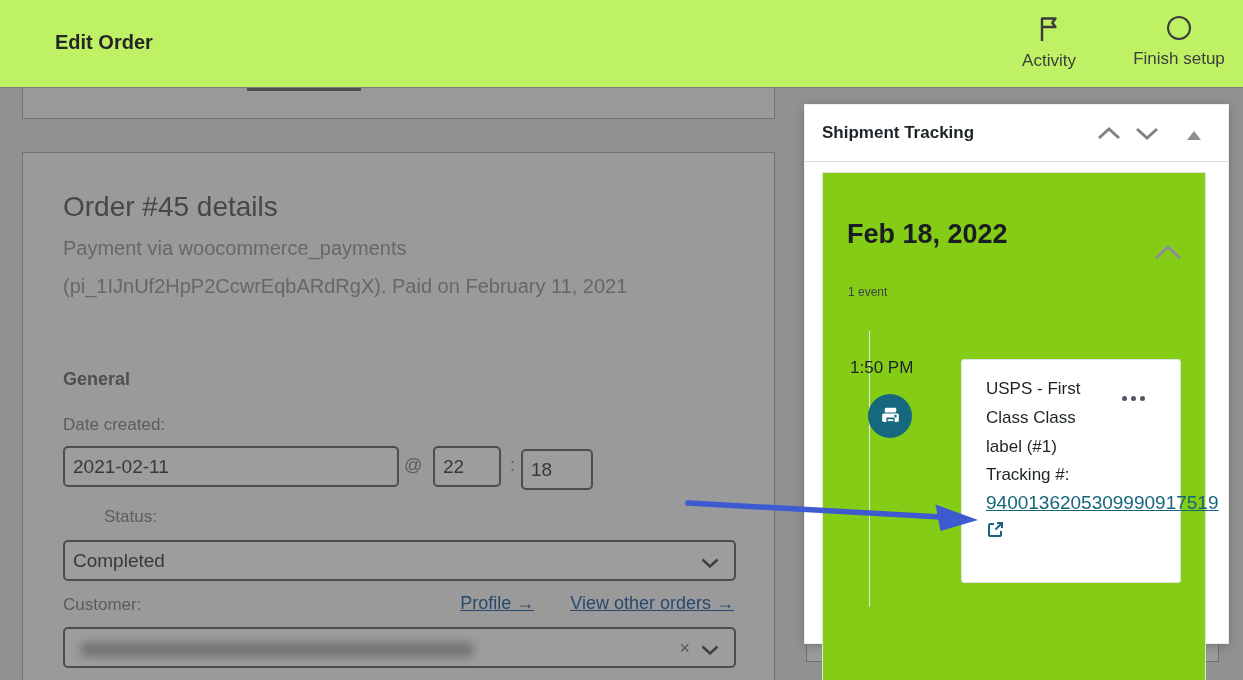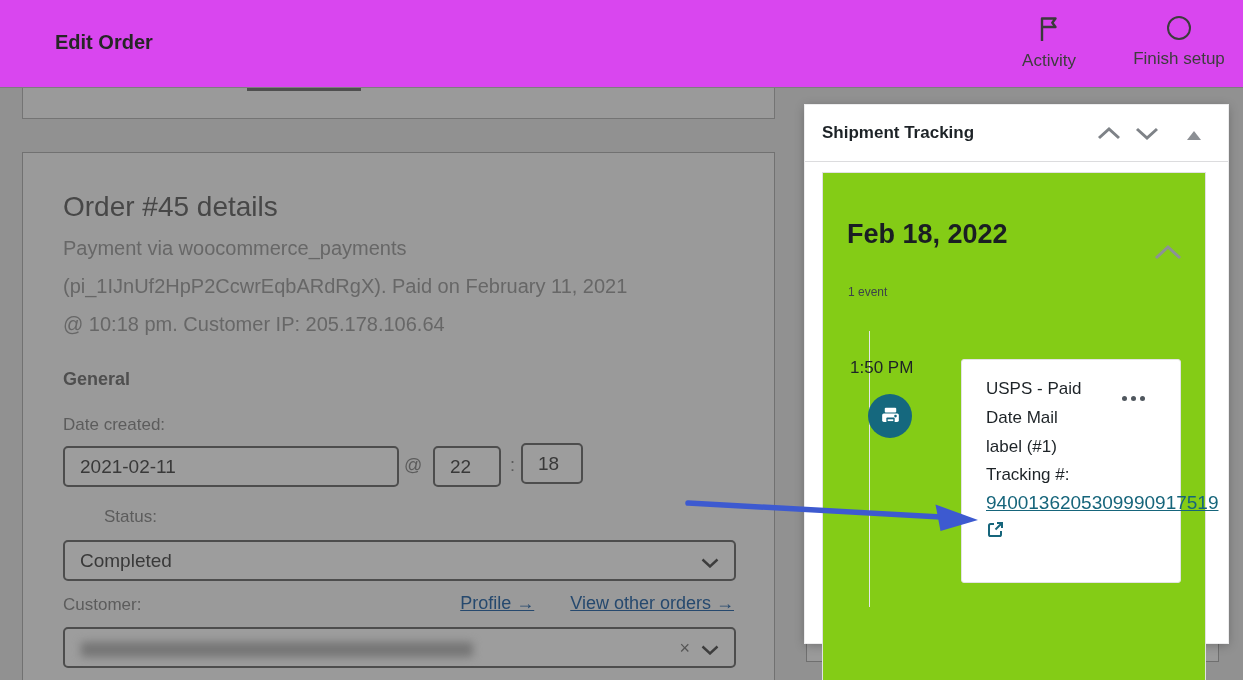--- a/index.html
+++ b/index.html
@@ -6,42 +6,42 @@
   html,body { width:1243px; height:680px; }
   body {
     position:relative; overflow:hidden;
     background:#919191;
     font-family:"Liberation Sans", sans-serif;
     -webkit-font-smoothing:antialiased;
   }
 
   
   .topbar { position:absolute; left:0; top:0; width:1243px; height:88px;
-    background:#d946ef; border-bottom:1px solid #7d7d7d; z-index:2; }
+    background:#bef264; border-bottom:1px solid #7d7d7d; z-index:2; }
   .topbar-title { position:absolute; left:55px; top:31px; font-size:20px; font-weight:bold; color:#262626; }
   .tb-action { position:absolute; top:16px; text-align:center; cursor:pointer; }
   .tb-action .lbl { display:block; margin-top:5px; font-size:17px; color:#3d3d3d; }
   .tb-activity { left:1010px; width:78px; }
   .tb-finish { left:1118px; width:122px; }
   .ring { display:inline-block; width:24px; height:24px; border:2.5px solid #3c3c3c; border-radius:50%; }
 
   
   .panel-top { position:absolute; left:22px; top:88px; width:753px; height:31px;
     background:#9a9a9a; border:1px solid #747474; border-top:none; z-index:1; }
   .panel-top .cut-el { position:absolute; left:224px; top:0; width:114px; height:3px; background:#4f4f4f; }
 
   .order-panel { position:absolute; left:22px; top:152px; width:753px; height:560px;
     background:#9a9a9a; border:1px solid #717171; z-index:1; }
   .op-title { position:absolute; left:40px; top:38px; font-size:28px; font-weight:400; color:#474747; }
   .op-sub { position:absolute; left:40px; top:76px; width:680px; font-size:20px; color:#676767; }
   .op-sub div { height:38px; line-height:38px; white-space:nowrap; }
   .op-general { position:absolute; left:40px; top:216px; font-size:18px; font-weight:bold; color:#4f4f4f; }
   .op-label { position:absolute; left:40px; font-size:17px; color:#5c5c5c; }
   .dim-input { position:absolute; height:41px; background:#9d9d9d; border:2px solid #4d4d4d;
-    border-radius:5px; display:flex; align-items:center; padding-left:15px;
+    border-radius:5px; display:flex; align-items:center; padding-left:8px;
     font-size:19px; color:#393939; }
   .at-sym { position:absolute; left:381px; top:302px; font-size:18px; color:#5c5c5c; }
   .colon-sym { position:absolute; left:487px; top:302px; font-size:18px; color:#5c5c5c; }
   .dim-select { cursor:pointer; }
   .sel-chev { position:absolute; right:15px; top:16px; }
   .op-links { position:absolute; right:40px; top:440px; font-size:18px; white-space:nowrap; }
   .op-links a { color:#26496e; text-decoration:underline; margin-left:31px; cursor:pointer; }
   .blur-bar { position:absolute; left:16px; top:13px; width:392px; height:15px;
     background:#757575; filter:blur(4px); border-radius:3px; }
   .clear-x { position:absolute; right:44px; top:9px; font-size:18px; color:#565656; cursor:pointer; }
@@ -108,36 +108,35 @@
 <div class="panel-top">
   <div class="cut-el"></div>
 </div>
 
 <section class="order-panel">
   <h2 class="op-title">Order #45 details</h2>
 
   <div class="op-sub">
     <div>Payment via woocommerce_payments</div>
     <div>(pi_1IJnUf2HpP2CcwrEqbARdRgX). Paid on February 11, 2021</div>
-    <div>@ 10:18 pm. Customer IP: 205.178.106.64</div>
   </div>
 
   <h3 class="op-general">General</h3>
 
   <label class="op-label" style="top:262px;">Date created:</label>
 
   <div class="dim-input" style="left:40px; top:293px; width:336px;">
     <span>2021-02-11</span>
   </div>
   <span class="at-sym">@</span>
   <div class="dim-input" style="left:410px; top:293px; width:68px;">
     <span>22</span>
   </div>
   <span class="colon-sym">:</span>
-  <div class="dim-input" style="left:498px; top:290px; width:62px;">
+  <div class="dim-input" style="left:498px; top:296px; width:72px;">
     <span>18</span>
   </div>
 
   <label class="op-label" style="top:354px;margin-left:41px;">Status:</label>
 
   <div class="dim-input dim-select" style="left:40px; top:387px; width:673px;">
     <span>Completed</span>
     <svg class="sel-chev" width="18" height="10" viewBox="0 0 18 10">
       <polyline points="1.5,1.5 9,8.5 16.5,1.5" fill="none" stroke="#3d3d3d" stroke-width="2.4"></polyline>
     </svg>
@@ -187,22 +186,22 @@
         <rect x="6.5" y="3.5" width="11" height="4.6" rx="1" fill="#fff"></rect>
         <rect x="4" y="9" width="16" height="8.2" rx="1.6" fill="#fff"></rect>
         <circle cx="16.8" cy="11.6" r="1.25" fill="#15687e"></circle>
         <rect x="8" y="13" width="8" height="4.6" rx="0.8" fill="#15687e"></rect>
         <rect x="9.3" y="14.7" width="5.4" height="1.7" fill="#fff"></rect>
       </svg>
     </div>
 
     <div class="event-card">
       <div class="ev-title">
-        <span style="display:block">USPS - Paid</span>
-        <span style="display:block">Date Mail</span>
+        <span style="display:block">USPS - First</span>
+        <span style="display:block">Class Class</span>
         <span style="display:block">label (#1)</span>
       </div>
       <div class="ev-more">
           <i></i>
           <i></i>
           <i></i>
         </div>
 
       <div class="ev-track-label">Tracking #:</div>
       <a class="ev-track-num">9400136205309990917519</a>

